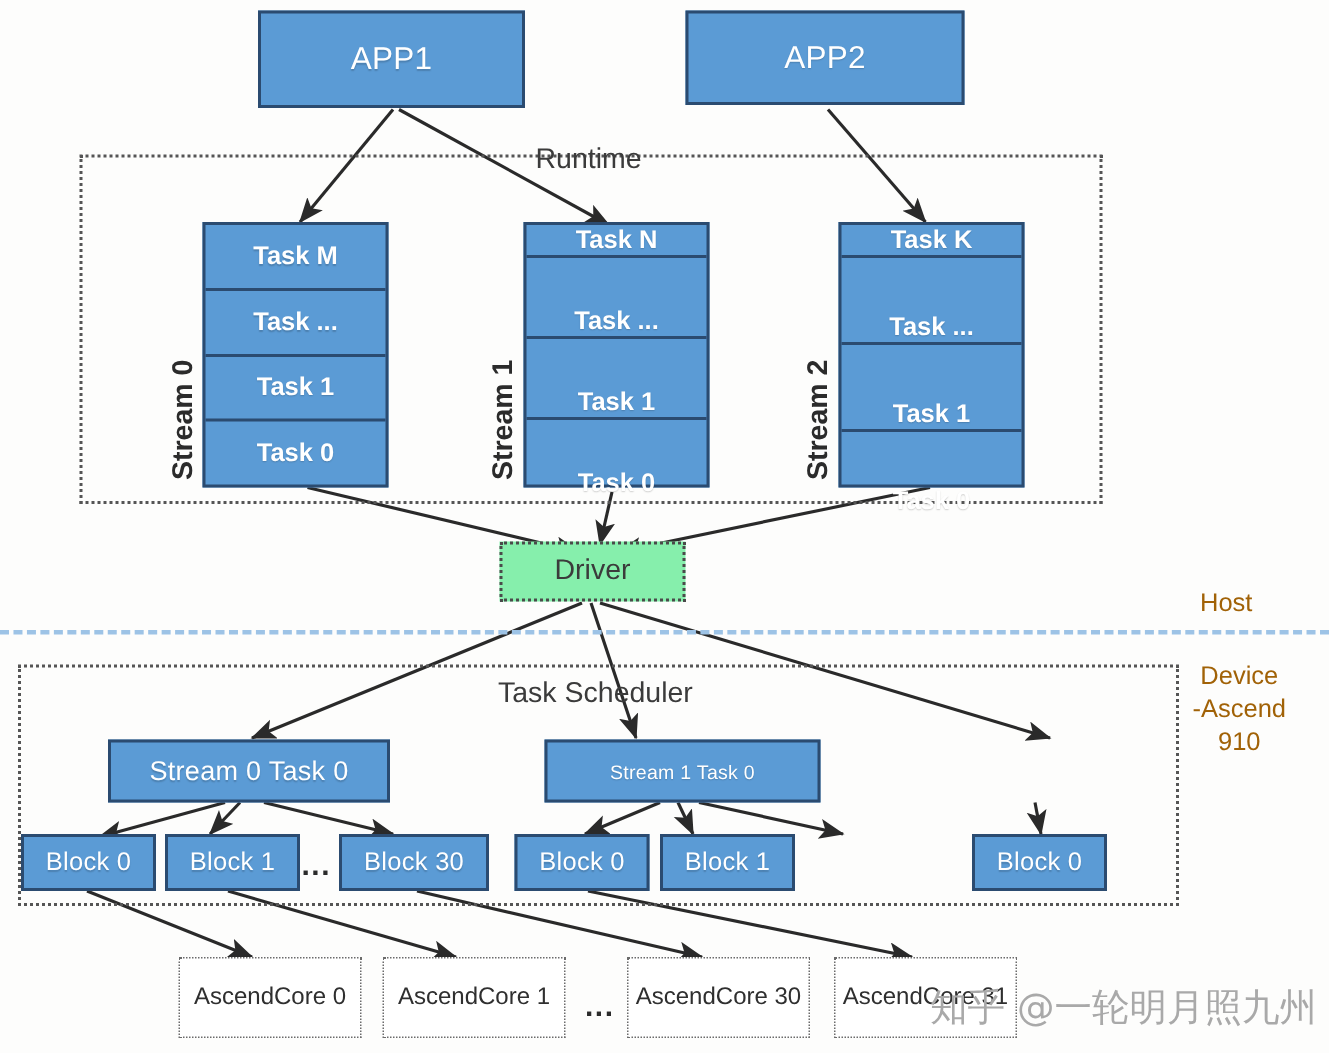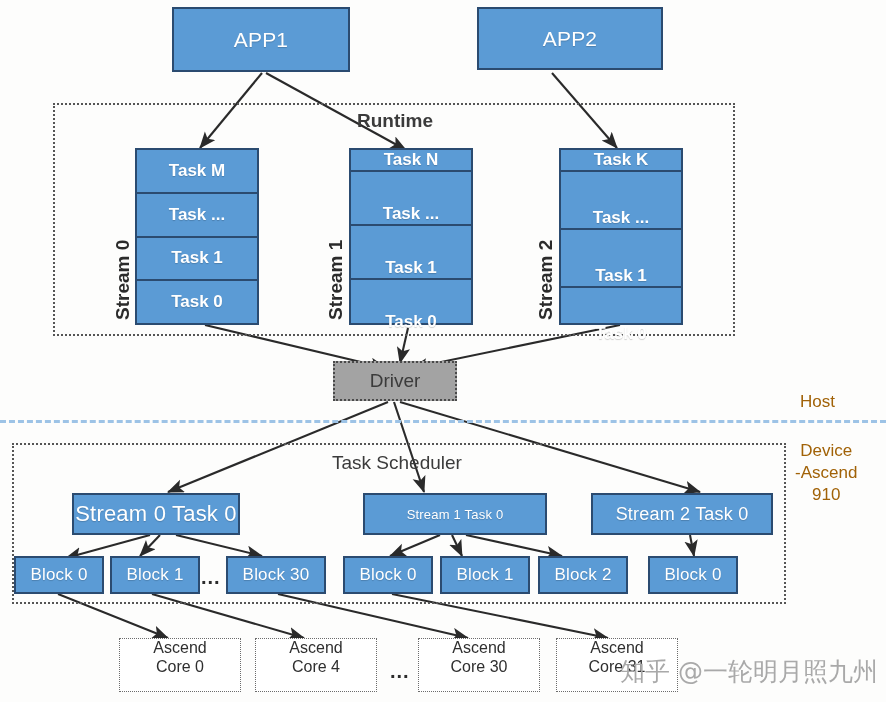--- a/index.html
+++ b/index.html
@@ -88,30 +88,30 @@
   }
   .driverbox {
     position: absolute;
     border: 2px dotted #4a4a4a;
     box-sizing: border-box;
     display: flex;
     align-items: center;
     justify-content: center;
     color: #3b3b3b;
     font-size: 19px;
-    background: #a3a3a3;
+    background: #86efac;
   }
   .corebox {
     position: absolute;
     border: 1px dotted #6b6b6b;
     box-sizing: border-box;
     display: flex;
-    flex-direction: column;
-    align-items: center;
-    justify-content: flex-start;
+    flex-direction: row;
+    align-items: center;
+    justify-content: center;
     color: #2f2f2f;
     font-size: 16px;
     line-height: 1.18;
     background: #ffffff;
   }
 
   
   .divider {
     position: absolute;
     border-top: 3px dashed #9dc3e6;
@@ -180,26 +180,26 @@
       <path d="M58,594 L168,638"></path>
       <path d="M152,594 L304,638"></path>
       <path d="M278,594 L468,638"></path>
       <path d="M392,594 L608,638"></path>
     </g>
   </svg>
 
   <div class="bluebox appbox" style="left:172px;top:7px;width:178px;height:65px;">
     <span>APP1</span>
   </div>
-  <div class="bluebox appbox" style="left:477px;top:7px;width:186px;height:63px;">
+  <div class="bluebox appbox" style="left:457px;top:7px;width:186px;height:63px;">
     <span>APP2</span>
   </div>
 
   <div class="dashbox" style="left:53px;top:103px;width:682px;height:233px;"></div>
-  <div class="dashbox-label" style="left:357px;top:110px;font-weight:bold;">Runtime</div>
+  <div class="dashbox-label" style="left:357px;top:96px;">Runtime</div>
 
   <div class="vlabel" style="left:112px;top:320px;">Stream 0</div>
   <div class="stream-stack" style="left:135px;top:148px;width:124px;height:177px;">
     <div class="task">Task M</div>
     <div class="task">Task ...</div>
     <div class="task">Task 1</div>
     <div class="task">Task 0</div>
   </div>
 
   <div class="vlabel" style="left:325px;top:320px;">Stream 1</div>
@@ -226,62 +226,56 @@
   <div class="sidelabel" style="left:800px;top:391px;">Host</div>
   <div class="sidelabel" style="left:795px;top:440px;">
     <div>Device</div>
     <div>-Ascend</div>
     <div>910</div>
   </div>
 
   <div class="dashbox" style="left:12px;top:443px;width:774px;height:161px;"></div>
   <div class="dashbox-label" style="left:332px;top:452px;">Task Scheduler</div>
 
-  <div class="bluebox" style="left:72px;top:493px;width:168px;height:42px;font-size:22px;">
+  <div class="bluebox" style="left:72px;top:493px;width:188px;height:42px;font-size:18px;">
     <span>Stream 0 Task 0</span>
   </div>
   <div class="bluebox" style="left:363px;top:493px;width:184px;height:42px;font-size:13px;">
     <span>Stream 1 Task 0</span>
-  </div>
-  <div class="bluebox" style="left:591px;top:493px;width:182px;height:42px;font-size:18px;">
-    <span>Stream 2 Task 0</span>
   </div>
 
   <div class="bluebox" style="left:14px;top:556px;width:90px;height:38px;font-size:17px;">
     <span>Block 0</span>
   </div>
   <div class="bluebox" style="left:110px;top:556px;width:90px;height:38px;font-size:17px;">
     <span>Block 1</span>
   </div>
   <div class="ellipsis" style="left:201px;top:566px;">...</div>
   <div class="bluebox" style="left:226px;top:556px;width:100px;height:38px;font-size:17px;">
     <span>Block 30</span>
   </div>
 
   <div class="bluebox" style="left:343px;top:556px;width:90px;height:38px;font-size:17px;">
     <span>Block 0</span>
   </div>
   <div class="bluebox" style="left:440px;top:556px;width:90px;height:38px;font-size:17px;">
     <span>Block 1</span>
   </div>
-  <div class="bluebox" style="left:538px;top:556px;width:90px;height:38px;font-size:17px;">
-    <span>Block 2</span>
-  </div>
 
   <div class="bluebox" style="left:648px;top:556px;width:90px;height:38px;font-size:17px;">
     <span>Block 0</span>
   </div>
 
   <div class="corebox" style="left:119px;top:638px;width:122px;height:54px;">
     <span>Ascend</span>
     <span>Core 0</span>
   </div>
   <div class="corebox" style="left:255px;top:638px;width:122px;height:54px;">
     <span>Ascend</span>
-    <span>Core 4</span>
+    <span>Core 1</span>
   </div>
   <div class="ellipsis" style="left:390px;top:660px;">...</div>
   <div class="corebox" style="left:418px;top:638px;width:122px;height:54px;">
     <span>Ascend</span>
     <span>Core 30</span>
   </div>
   <div class="corebox" style="left:556px;top:638px;width:122px;height:54px;">
     <span>Ascend</span>
     <span>Core 31</span>
   </div>

